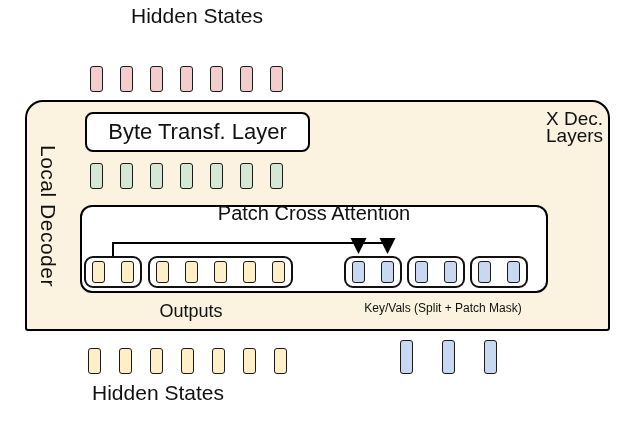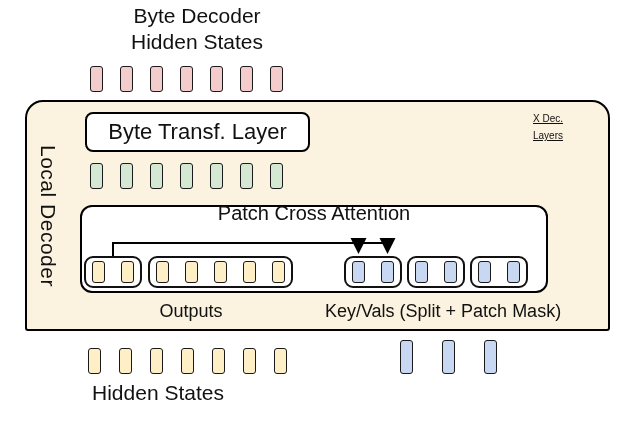--- a/index.html
+++ b/index.html
@@ -21,50 +21,49 @@
 
   
   #decoder-box{position:absolute;left:25px;top:100px;width:585px;height:231px;
     border:2px solid #000;border-radius:18px 18px 3px 3px;box-sizing:border-box;}
   #local-decoder-label{position:absolute;left:34px;top:105px;height:222px;width:28px;
     writing-mode:vertical-rl;display:flex;align-items:center;justify-content:center;
     font-size:21px;letter-spacing:0.5px;}
   #byte-transf-box{position:absolute;left:75px;top:112px;width:225px;height:40px;
     background:#fff;border:2px solid #000;border-radius:8px;box-sizing:border-box;
     display:flex;align-items:center;justify-content:center;font-size:22px;margin-left:10px;}
-  #layers-note{position:absolute;left:533px;top:110px;font-size:10px;line-height:17px;text-align:left;text-decoration:underline;}
+  #layers-note{position:absolute;left:546px;top:110px;font-size:19px;line-height:17px;text-align:left;}
 
   
   #pca-box{position:absolute;left:80px;top:205px;width:468px;height:88px;background:#fff;
     border:2px solid #000;border-radius:12px;box-sizing:border-box;}
   #pca-title{position:absolute;left:80px;top:202px;width:468px;text-align:center;font-size:20px;}
   .tok-group{position:absolute;top:256px;height:32px;display:flex;align-items:center;
     gap:16px;padding:0 6px;border:2px solid #111;border-radius:9px;background:#fff;box-sizing:border-box;}
   .tok-group .tok{height:22px;}
   #query-group-1{left:84px;}
   #query-group-2{left:148px;}
   #kv-group-1{left:344px;}
   #kv-group-2{left:407px;}
   #kv-group-3{left:470px;}
   #queries-label{left:111px;top:301px;width:160px;font-size:18px;}
-  #keyvals-label{left:313px;top:301px;width:260px;font-size:18px;}
+  #keyvals-label{left:313px;top:301px;width:260px;font-size:12px;}
 
   #connector-svg{position:absolute;left:0;top:0;width:631px;height:444px;pointer-events:none;}
 
   #top-label{left:97px;top:3px;width:200px;font-size:21px;line-height:26px;}
   #encoder-label{left:58px;top:380px;width:200px;font-size:21px;line-height:26px;}
   #global-label{left:287px;top:385px;width:160px;font-size:21px;line-height:26px;}
 </style>
 </head>
 <body>
 
 <div id="stage">
 
   <div class="lbl" id="top-label">
-    <span class="line">Byte Decoder</span>
     <span class="line">Hidden States</span>
   </div>
 
   <div class="tok-row" id="row-decoder-hidden">
       <span class="tok" style="background: rgb(244, 204, 204);"></span>
       <span class="tok" style="background: rgb(244, 204, 204);"></span>
       <span class="tok" style="background: rgb(244, 204, 204);"></span>
       <span class="tok" style="background: rgb(244, 204, 204);"></span>
       <span class="tok" style="background: rgb(244, 204, 204);"></span>
       <span class="tok" style="background: rgb(244, 204, 204);"></span>

